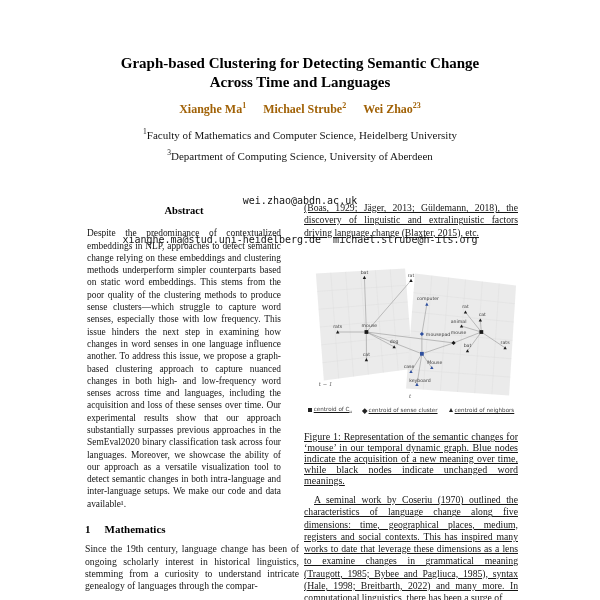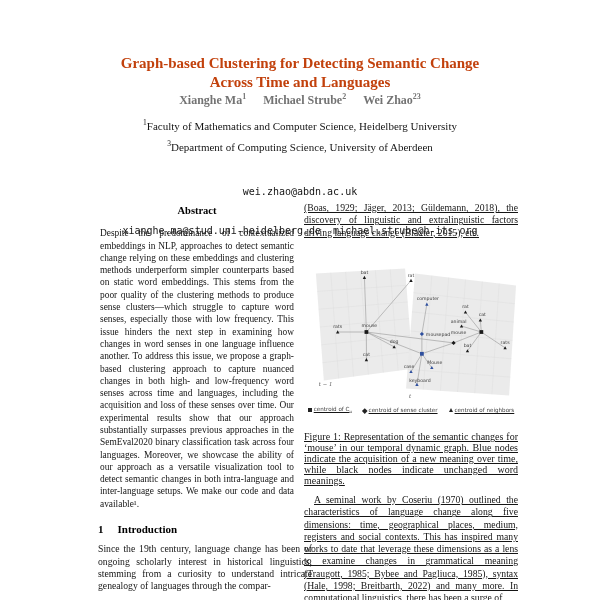--- a/index.html
+++ b/index.html
@@ -3,33 +3,33 @@
 <meta charset="utf-8">
 <style>
   html,body{margin:0;padding:0;background:#ffffff;}
   body{width:600px;height:600px;overflow:hidden;position:relative;
        font-family:"Liberation Serif",serif;color:#151515;
        -webkit-font-smoothing:antialiased;}
   .page{position:absolute;inset:0;background:#fff;}
 
   
   .header{position:absolute;top:54px;left:0;right:0;text-align:center;}
-  .title{font-size:15px;font-weight:bold;line-height:19px;color:#c2410c;}
-  .authors{font-size:12px;font-weight:bold;color:#737373;}
+  .title{font-size:15px;font-weight:bold;line-height:19px;color:#000000;}
+  .authors{margin-top:9px;font-size:12px;font-weight:bold;color:#a16207;}
   .author{margin:0 7px;}
   .author sup{font-size:8px;font-weight:bold;}
   .affils{margin-top:6px;font-size:11px;line-height:18px;}
   .affil sup{font-size:7.5px;}
   .emails{margin-top:4px;font-family:"DejaVu Sans Mono",monospace;
           font-size:10px;line-height:13px;white-space:pre;}
 
   
   .col{position:absolute;top:202px;width:214px;text-align:justify;
        font-size:9.7px;line-height:12.25px;}
-  .col-left{left:98px;}
+  .col-left{left:85px;}
   .col-right{left:304px;text-decoration:underline;}
 
   .abs-heading{text-align:center;font-weight:bold;font-size:10.5px;
                margin:3px 18px 0 2px;color:#000;}
   .abs-body{margin:10px 18px 0 2px;font-size:9.4px;line-height:12.3px;}
 
   .sec-heading{margin-top:13px;font-weight:bold;font-size:11px;color:#000;
                text-align:left;}
   .sec-heading .sec-num{margin-right:14px;}
   .para{margin-top:8px;}
@@ -74,21 +74,21 @@
     <div class="emails">
       <div>wei.zhao@abdn.ac.uk</div>
       <div>xianghe.ma@stud.uni-heidelberg.de  michael.strube@h-its.org</div>
     </div>
   </div>
 
   <div class="col col-left">
     <div class="abs-heading">Abstract</div>
     <div class="abs-body">Despite the predominance of contextualized embeddings in NLP, approaches to detect semantic change relying on these embeddings and clustering methods underperform simpler counterparts based on static word embeddings. This stems from the poor quality of the clustering methods to produce sense clusters—which struggle to capture word senses, especially those with low frequency. This issue hinders the next step in examining how changes in word senses in one language influence another. To address this issue, we propose a graph-based clustering approach to capture nuanced changes in both high- and low-frequency word senses across time and languages, including the acquisition and loss of these senses over time. Our experimental results show that our approach substantially surpasses previous approaches in the SemEval2020 binary classification task across four languages. Moreover, we showcase the ability of our approach as a versatile visualization tool to detect semantic changes in both intra-language and inter-language setups. We make our code and data available¹.</div>
     <div class="sec-heading">
-      <span class="sec-num">1</span><span>Introduction</span>
+      <span class="sec-num">1</span><span>Mathematics</span>
     </div>
     <div class="para">Since the 19th century, language change has been of ongoing scholarly interest in historical linguistics, stemming from a curiosity to understand intricate genealogy of languages through the compar-</div>
   </div>
 
   <div class="col col-right">
     <div>(Boas, 1929; Jäger, 2013; Güldemann, 2018), the discovery of linguistic and extralinguistic factors driving language change (Blaxter, 2015), etc.</div>
 
     <div class="figure">
       <svg id="fig-svg" class="fig-canvas" width="214" height="136" viewBox="0 0 216 136">
           <g>

